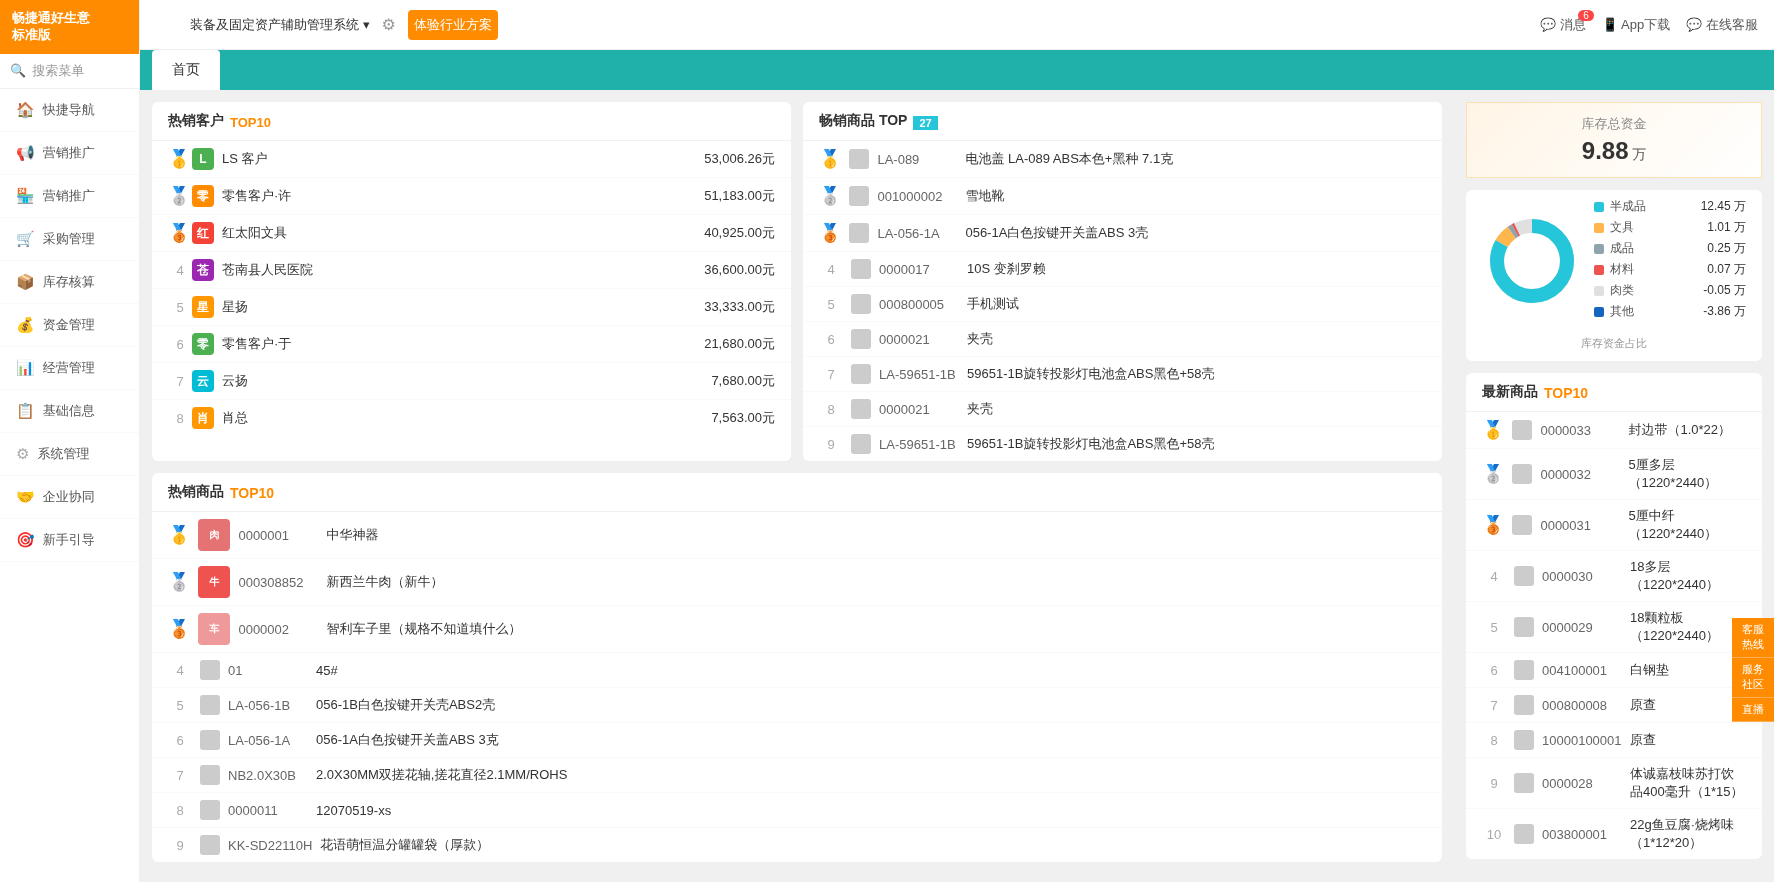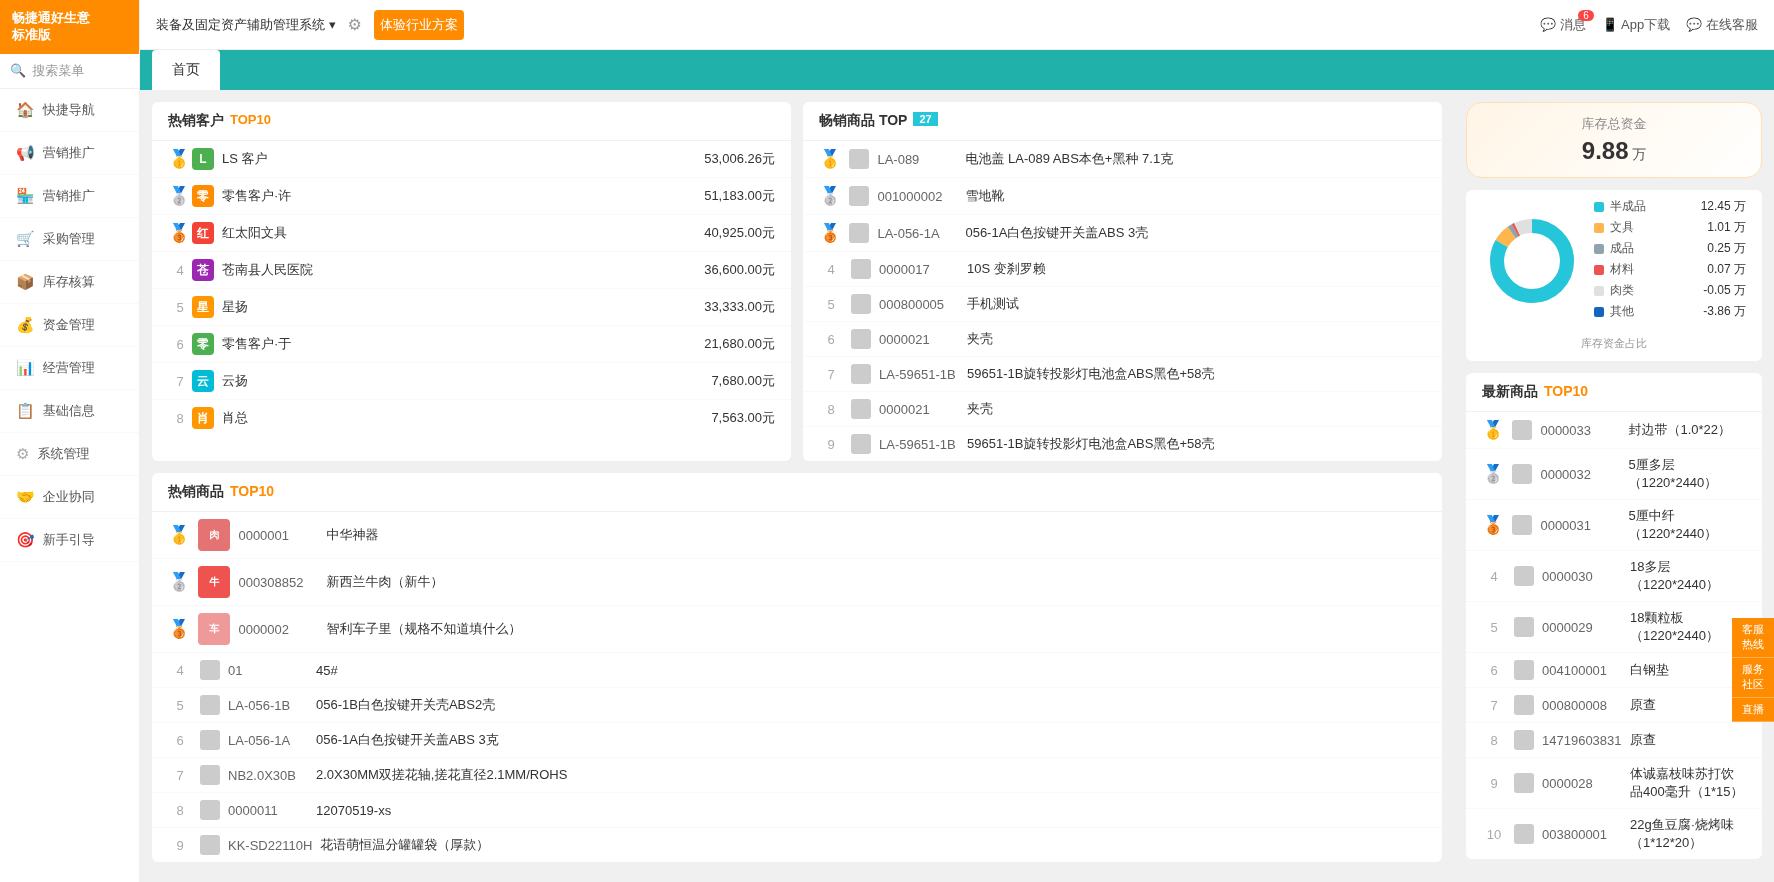--- a/index.html
+++ b/index.html
@@ -61,20 +61,21 @@
       border-bottom: 1px solid #eee;
       gap: 12px;
     }
     .topbar-dropdown {
       display: flex;
       align-items: center;
       gap: 4px;
       font-size: 13px;
       color: #333;
       cursor: pointer;
+      margin-left: 34px;
     }
     .topbar-gear { color: #999; cursor: pointer; font-size: 16px; }
     .topbar-btn {
       background: #ff8c00;
       color: #fff;
       border: none;
       border-radius: 4px;
       padding: 6px 6px;
       font-size: 13px;
       cursor: pointer;
@@ -154,21 +155,21 @@
       border-radius: 6px;
       overflow: hidden;
     }
     .card-header {
       padding: 10px 16px;
       font-size: 14px;
       font-weight: bold;
       color: #333;
       border-bottom: 1px solid #f0f0f0;
       display: flex;
-      align-items: flex-start;
+      align-items: flex-end;
       gap: 6px;
     }
     .card-header .top10-label { color: #ff8c00; font-size: 13px; }
 
     
     .top-table { width: 100%; }
     .top-table-row {
       display: flex;
       align-items: center;
       padding: 7px 16px;
@@ -240,21 +241,21 @@
       text-align: center;
       font-size: 11px;
       color: #999;
       padding: 4px 0 10px;
     }
 
     
     .inventory-summary {
       background: linear-gradient(135deg, #fff5e6, #fff);
       border: 1px solid #ffe0b2;
-      border-radius: 16px;
+      border-radius: 0;
       padding: 12px 16px;
       text-align: center;
     }
     .inv-summary-label { font-size: 13px; color: #888; margin-bottom: 4px; }
     .inv-summary-amount { font-size: 24px; font-weight: bold; color: #333; }
     .inv-summary-unit { font-size: 14px; color: #555; }
 
     
     ::-webkit-scrollbar { width: 4px; height: 4px; }
     ::-webkit-scrollbar-thumb { background: #ddd; border-radius: 4px; }
@@ -708,21 +709,21 @@
           </div>
           <div class="product-row">
             <span class="rank-num">7</span>
             <div class="small-gray-img"></div>
             <span class="product-code">000800008</span>
             <span class="product-name">原查</span>
           </div>
           <div class="product-row">
             <span class="rank-num">8</span>
             <div class="small-gray-img"></div>
-            <span class="product-code">14719603831</span>
+            <span class="product-code">10000100001</span>
             <span class="product-name">原查</span>
           </div>
           <div class="product-row">
             <span class="rank-num">9</span>
             <div class="small-gray-img"></div>
             <span class="product-code">0000028</span>
             <span class="product-name">体诚嘉枝味苏打饮品400毫升（1*15）</span>
           </div>
           <div class="product-row">
             <span class="rank-num">10</span>

